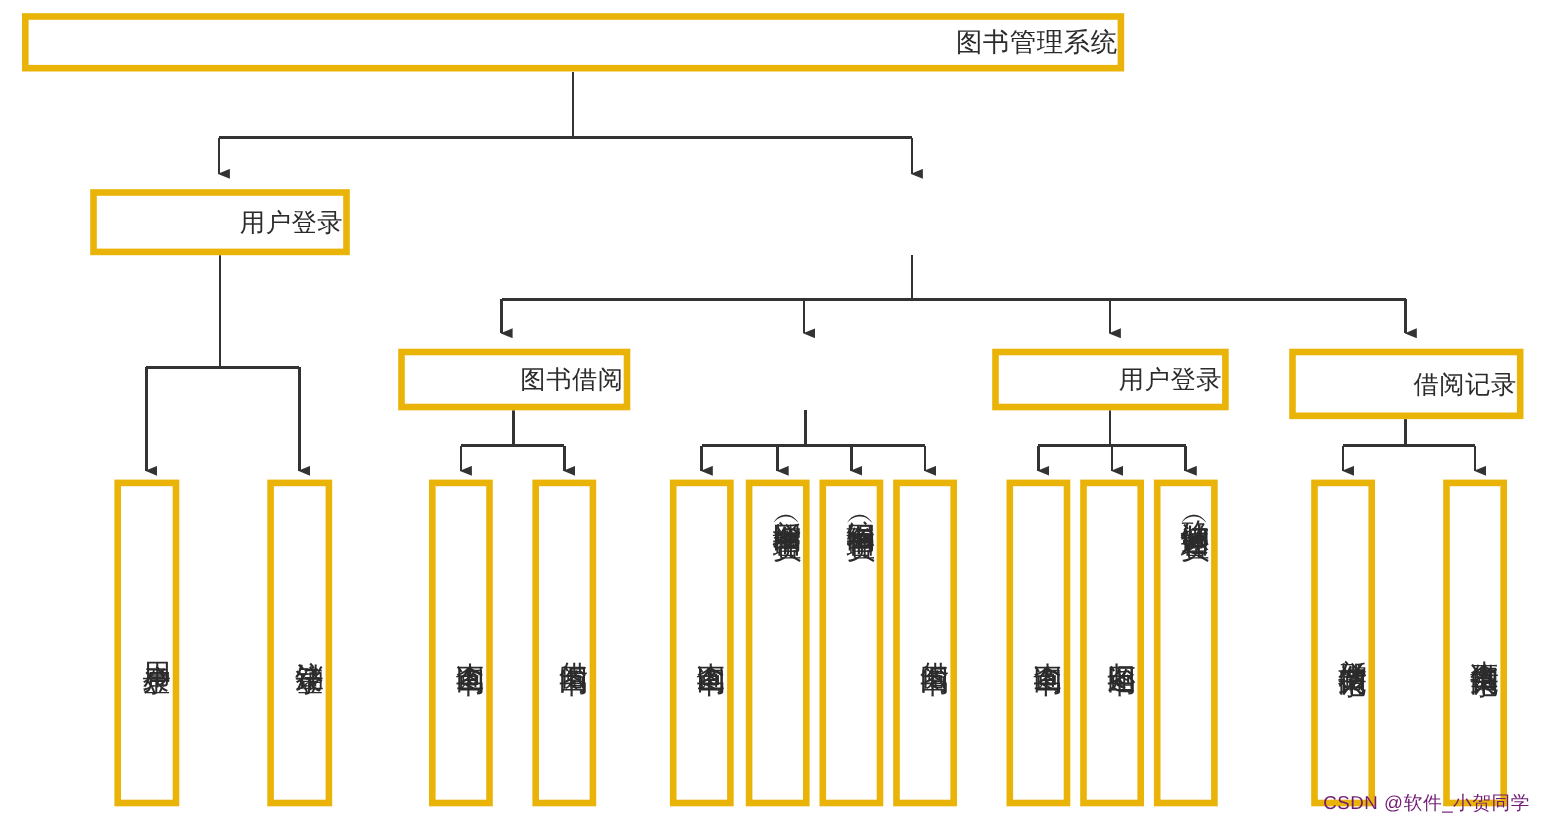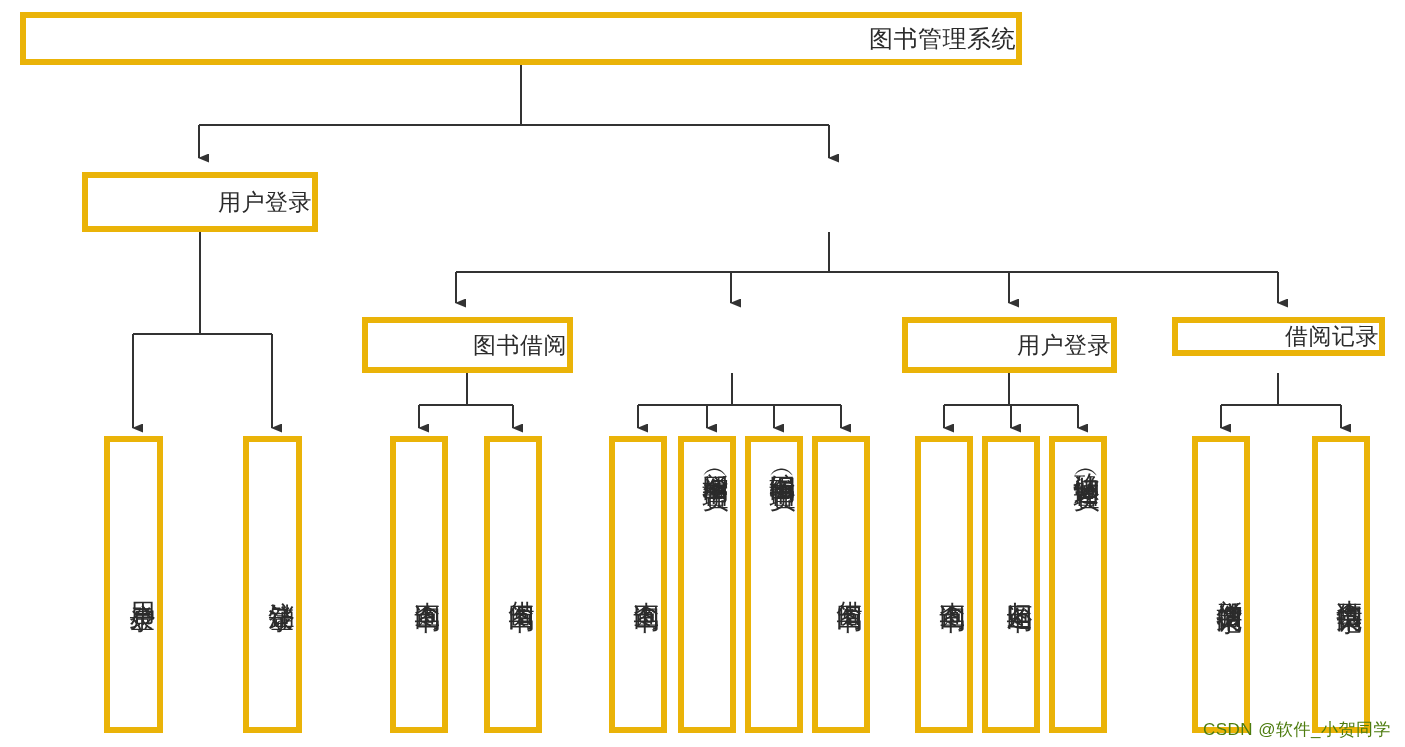--- a/index.html
+++ b/index.html
@@ -63,21 +63,21 @@
   }
   .node-v.fit-mid {
     align-items: center;
     padding-top: 0;
   }
   #watermark {
     position: absolute;
     right: 14px;
     bottom: 6px;
     font-size: 17px;
-    color: #4d7c0f;
+    color: #701a75;
     letter-spacing: 0.5px;
     white-space: nowrap;
     user-select: none;
   }
 </style>
 </head>
 <body>
 
 <div id="diagram-root">
 
@@ -142,21 +142,21 @@
 
   <div class="node-box node-h" style="left:362px; top:317px; width:211px; height:56px;">
     <span class="node-label">图书借阅</span>
   </div>
 
 
   <div class="node-box node-h" style="left:902px; top:317px; width:215px; height:56px;">
     <span class="node-label">用户登录</span>
   </div>
 
-  <div class="node-box node-h" style="left:1172px; top:317px; width:213px; height:39px;">
+  <div class="node-box node-h" style="left:1172px; top:317px; width:213px; height:64px;">
     <span class="node-label">借阅记录</span>
   </div>
 
   <div class="node-box node-v fit-mid" style="left:104px; top:436px; width:59px; height:297px;">
     <span class="node-label">用户登录</span>
   </div>
 
   <div class="node-box node-v fit-mid" style="left:243px; top:436px; width:59px; height:297px;">
     <span class="node-label">注销登录</span>
   </div>

